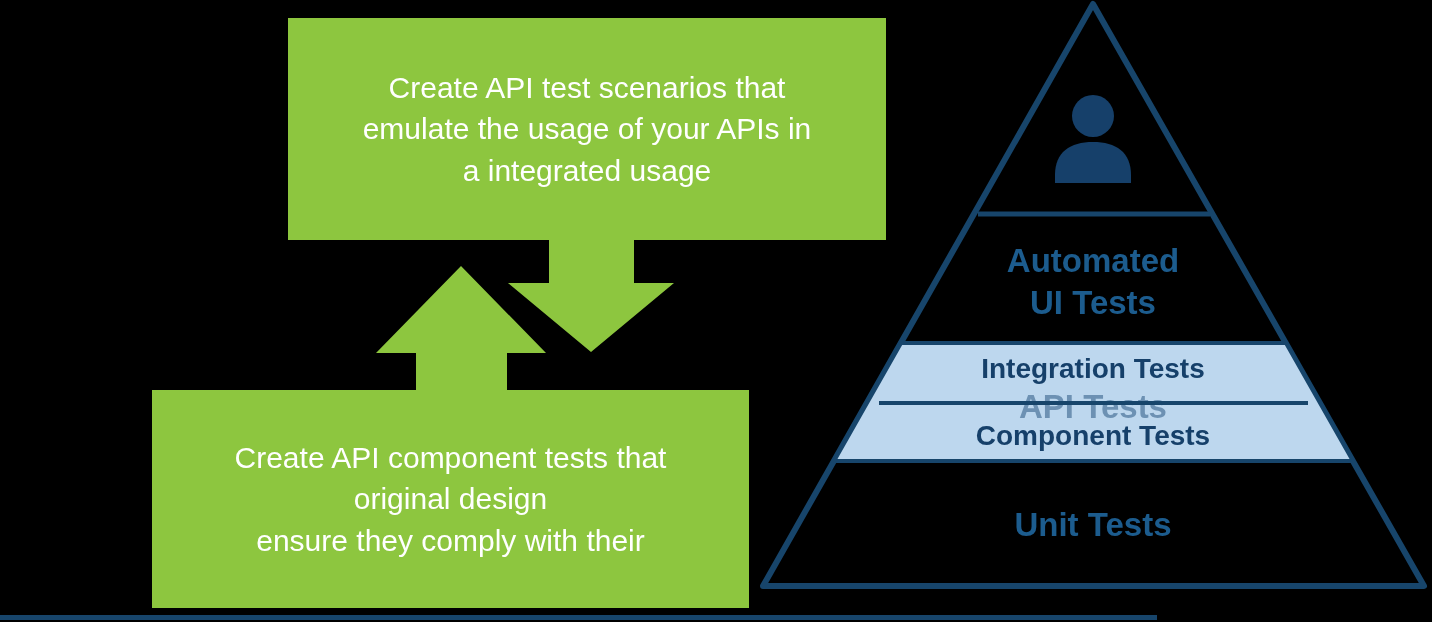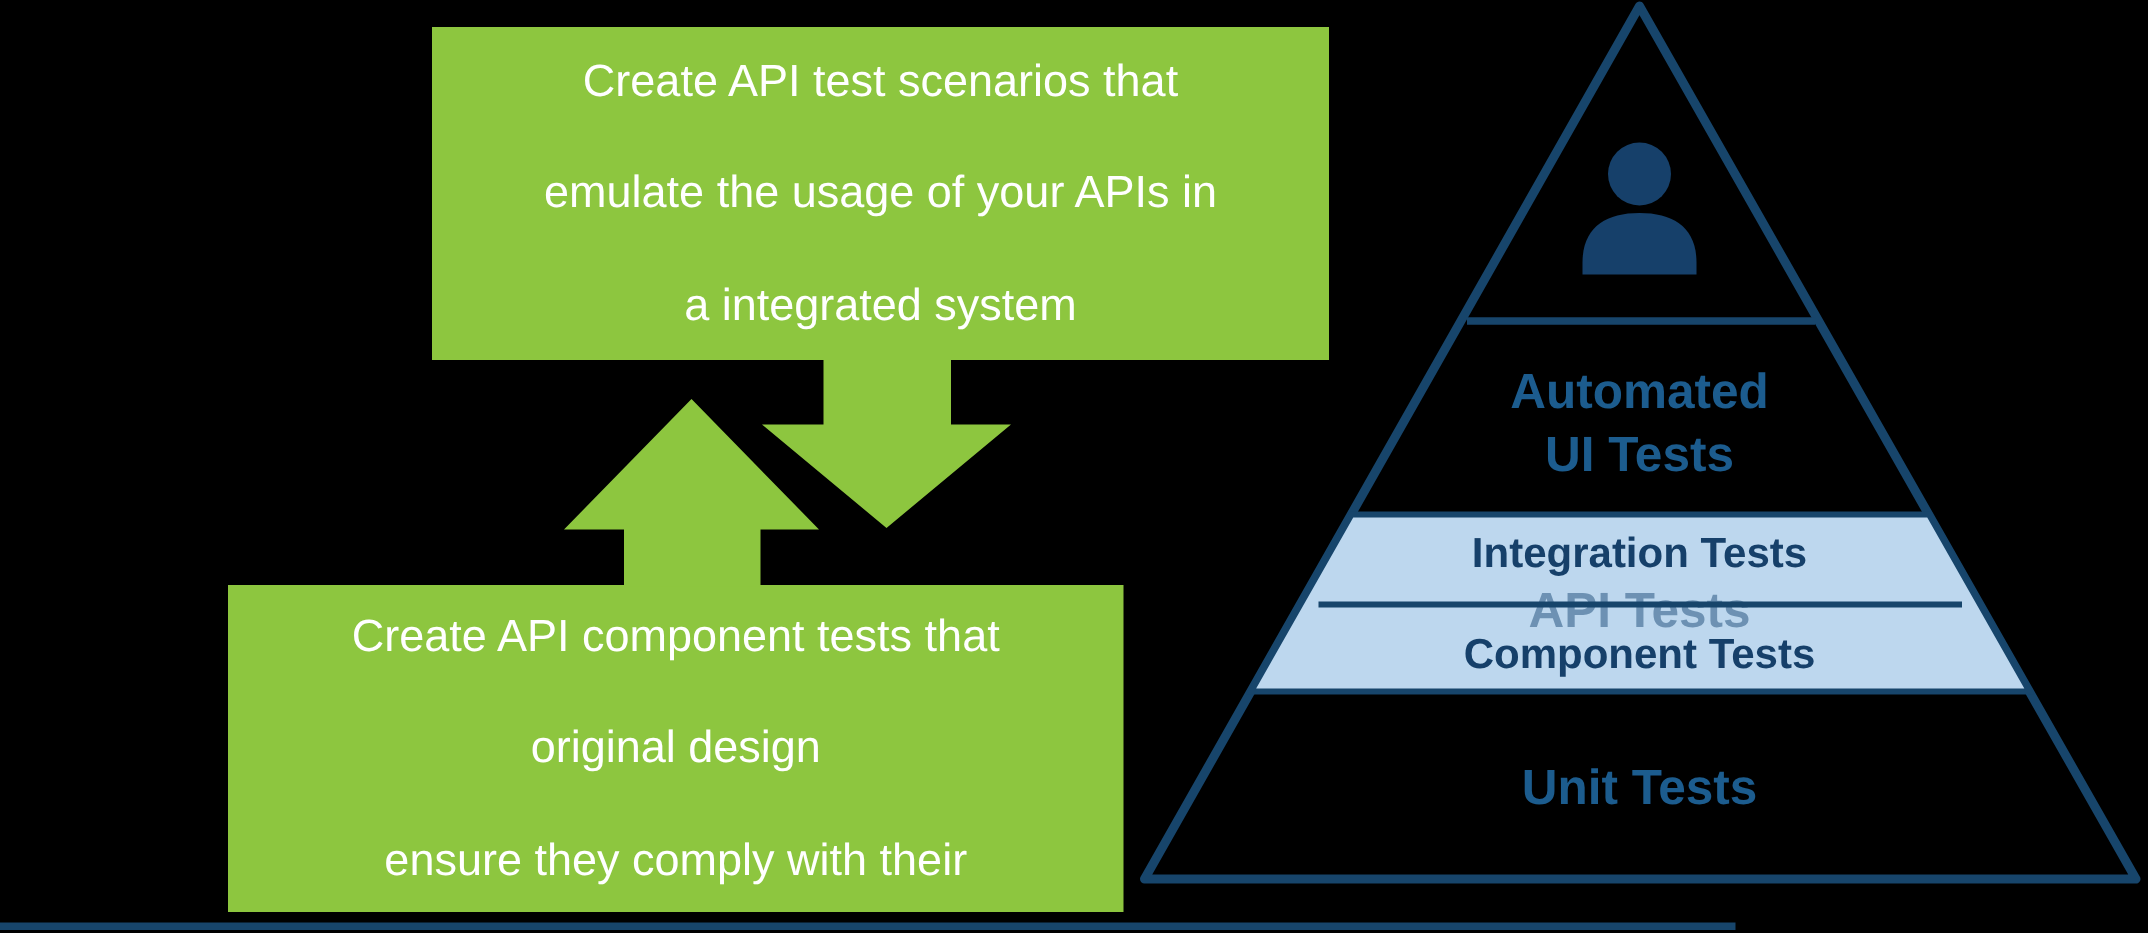--- a/index.html
+++ b/index.html
@@ -19,21 +19,20 @@
     position: absolute;
     background: #8DC63F;
     color: #FFFFFF;
     display: flex;
     flex-direction: column;
     align-items: center;
     justify-content: center;
     text-align: right;
     font-size: 30px;
     line-height: 1.38;
-    gap: 33px;
   }
   .callout-top {
     left: 288px;
     top: 18px;
     width: 598px;
     height: 222px;
   }
   .callout-bottom {
     left: 152px;
     top: 390px;
@@ -68,21 +67,21 @@
   }
 </style>
 </head>
 <body>
 
 <div class="stage">
 
   <div class="callout callout-top">
     <div class="line">Create API test scenarios that</div>
     <div class="line">emulate the usage of your APIs in</div>
-    <div class="line">a integrated system</div>
+    <div class="line">a integrated usage</div>
   </div>
 
   <div class="callout callout-bottom">
     <div class="line">Create API component tests that</div>
     <div class="line">original design</div>
     <div class="line">ensure they comply with their</div>
   </div>
 
   <svg class="layer" viewBox="0 0 1432 622">
     <polygon points="549,240 634,240 634,283 674,283 591,352 508,283 549,283" fill="#8DC63F"></polygon>

